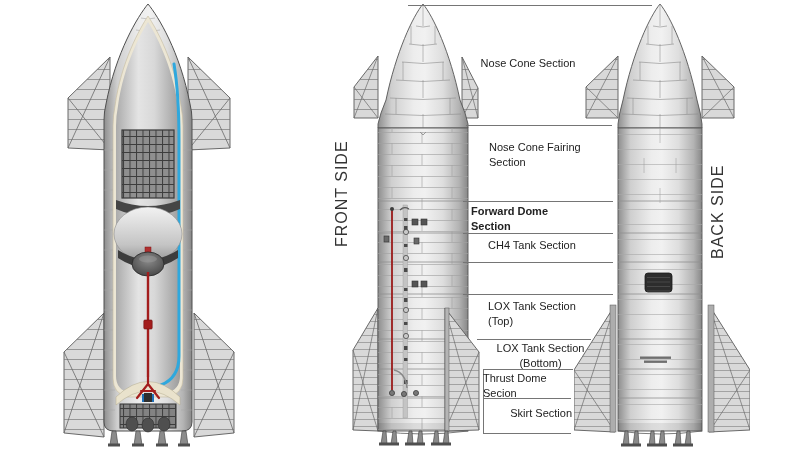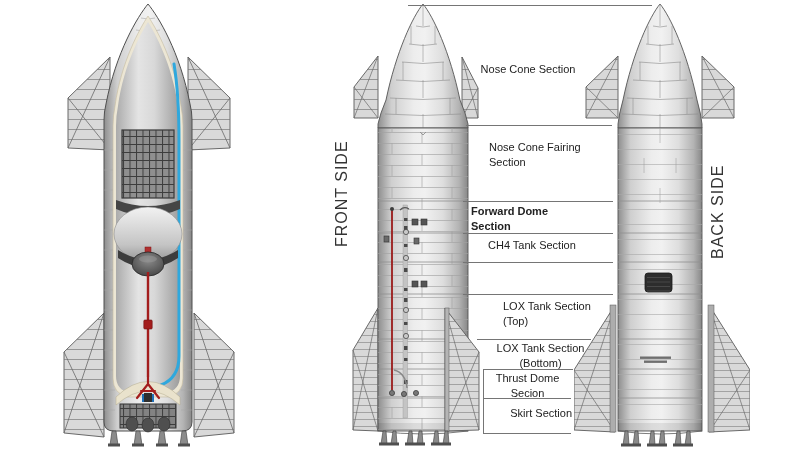--- a/index.html
+++ b/index.html
@@ -7,28 +7,28 @@
          font-family:"Liberation Sans",sans-serif;}
   .stage svg{position:absolute;top:0;}
   .sec-line{position:absolute;height:1px;background:#757575;}
   .sec-vtick{position:absolute;width:1px;background:#757575;}
   .sec-label{position:absolute;font-size:11px;line-height:1.36;color:#222;}
   .side-label{position:absolute;writing-mode:vertical-rl;transform:rotate(180deg);
               font-size:16px;letter-spacing:1px;color:#333;
               display:flex;align-items:center;justify-content:center;white-space:nowrap;}
   #front-side{left:330px;top:128px;width:24px;height:132px;}
   #back-side{left:706px;top:158px;width:24px;height:108px;}
-  #lbl-0{left:463px;top:62px;width:130px;text-align:center;}
+  #lbl-0{left:463px;top:56px;width:130px;text-align:center;}
   #lbl-1{left:489px;top:140px;width:105px;}
   #lbl-2{left:471px;top:204px;width:95px;font-weight:bold;}
   #lbl-3{left:488px;top:238px;width:130px;}
   #lbl-4{left:492px;top:265px;width:100px;}
-  #lbl-5{left:503px;top:299px;width:105px;}
+  #lbl-5{left:488px;top:299px;width:105px;}
   #lbl-6{left:488px;top:341px;width:105px;text-align:center;}
-  #lbl-7{left:483px;top:371px;width:89px;text-align:center;}
+  #lbl-7{left:483px;top:371px;width:89px;text-align:left;}
   #lbl-8{left:483px;top:406px;width:89px;text-align:right;}
 </style>
 </head>
 <body>
 
 <div class="stage">
 
   <svg width="0" height="0" style="position:absolute" aria-hidden="true">
     <defs>
       <linearGradient id="gBody" x1="0" y1="0" x2="1" y2="0">

